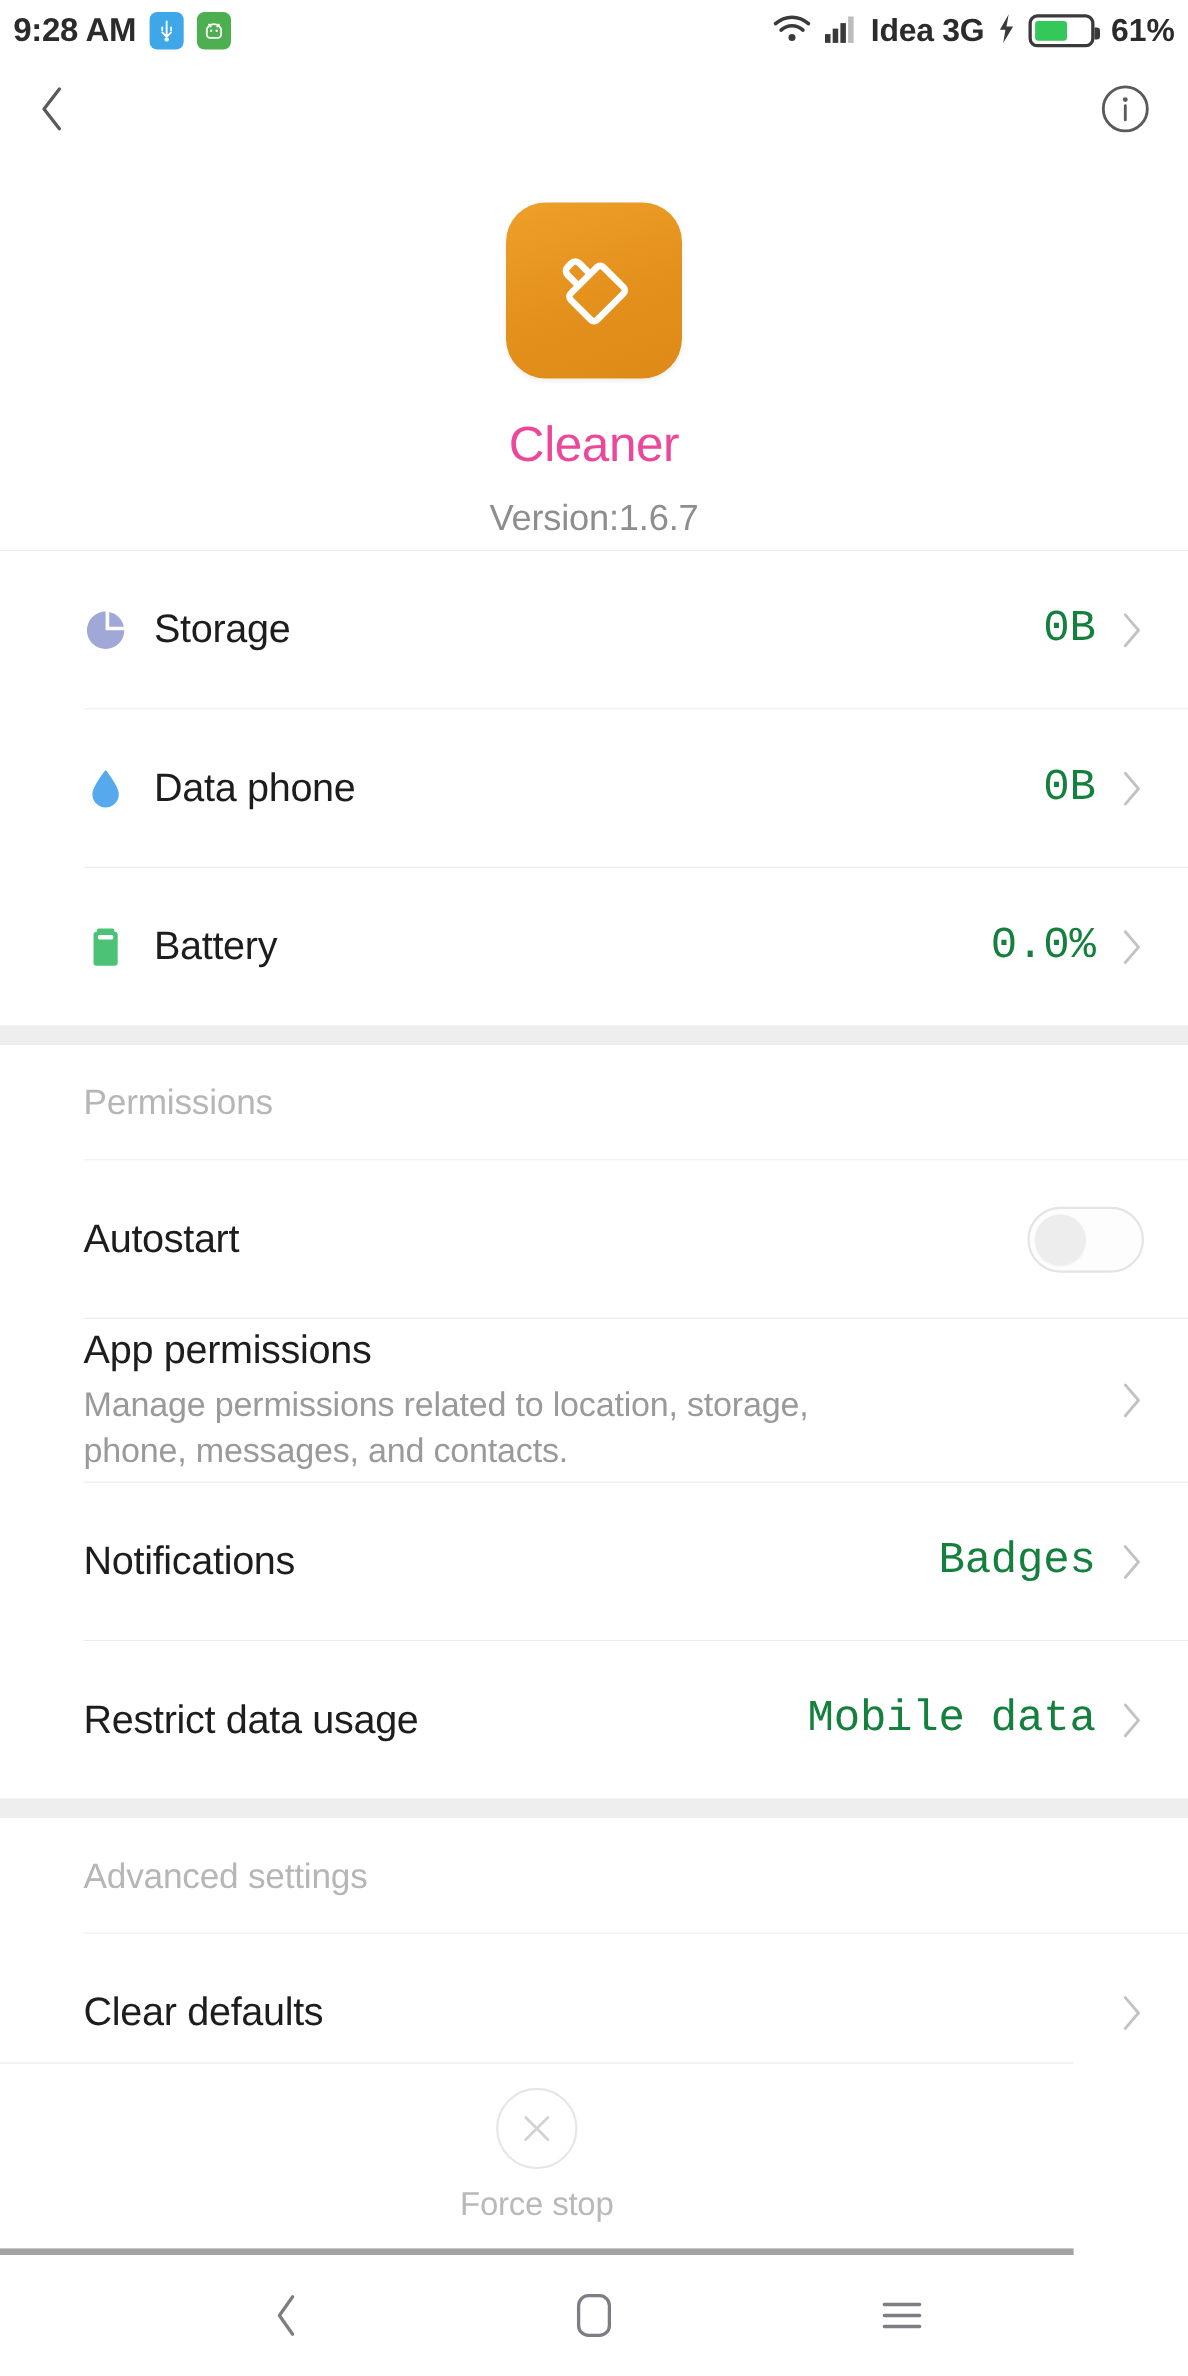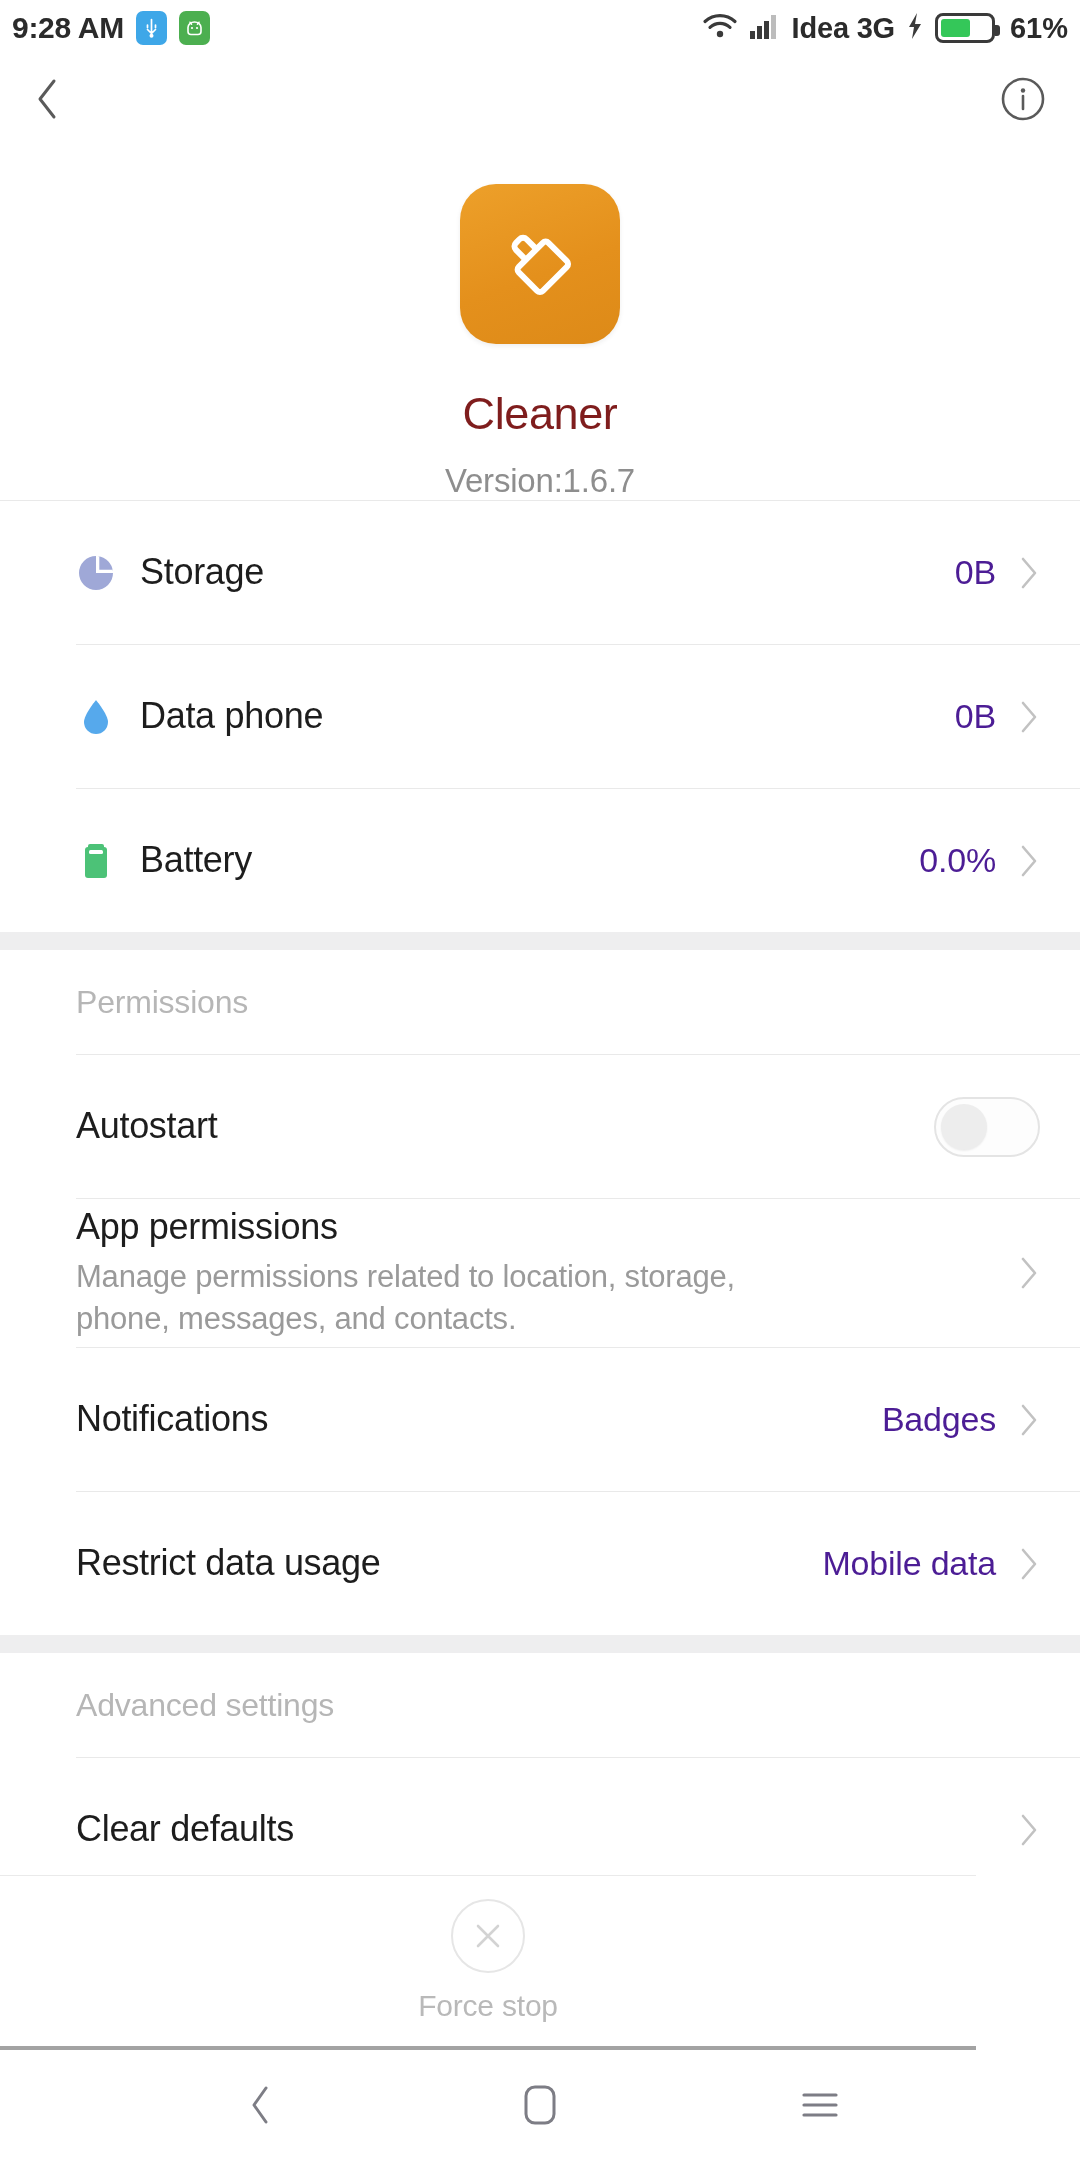--- a/index.html
+++ b/index.html
@@ -54,21 +54,21 @@
     display:flex; flex-direction:column; align-items:center;
     padding-top:42px;
   }
   .app-icon {
     width:160px; height:160px; border-radius:36px;
     background:linear-gradient(160deg,#eda02a 0%,#e4901c 55%,#dd8a18 100%);
     display:flex; align-items:center; justify-content:center;
     box-shadow:0 2px 5px rgba(0,0,0,.07);
   }
   .app-name {
-    margin-top:44px; font-size:45px; color:#7f1d1d; letter-spacing:-0.4px;
+    margin-top:34px; font-size:45px; color:#ec4899; letter-spacing:-0.4px;
   }
   .app-version {
     margin-top:22px; font-size:33px; color:#8e8e8e; letter-spacing:-0.2px;
   }
 
   
   .section { background:#fff; }
   .gap { height:18px; background:#eeeeef; }
   .rule { height:1px; background:#e9e9e9; margin-left:76px; }
   .rule.full { margin-left:0; }
@@ -78,21 +78,21 @@
     padding:0 40px 0 76px; background:#fff;
   }
   .row.tall { min-height:148px; align-items:center; }
   .row-ico { width:44px; display:flex; align-items:center; justify-content:flex-start; margin-right:20px; }
   .row-main { flex:1; display:flex; flex-direction:column; justify-content:center; padding-right:20px; }
   .row-title { font-size:36px; color:#1d1d1d; letter-spacing:-0.3px; line-height:1.12; }
   .row-sub {
     font-size:31px; color:#9a9a9a; line-height:1.34; margin-top:9px;
     letter-spacing:-0.2px; max-width:740px;
   }
-  .row-val { font-size:34px; color:#4c1d95; letter-spacing:-0.2px; margin-right:22px; white-space:nowrap; }
+  .row-val { font-size:40px; color:#15803d; letter-spacing:-0.2px; margin-right:22px; white-space:nowrap;font-family:Liberation Mono, monospace; }
   .chev { width:22px; display:flex; align-items:center; justify-content:center; }
 
   .sec-head {
     display:flex; align-items:center; height:104px;
     padding-left:76px; font-size:32px; color:#b6b6b6;
     letter-spacing:-0.2px; background:#fff;
   }
 
   
   .toggle {
@@ -102,21 +102,21 @@
   }
   .toggle .knob {
     position:absolute; top:5px; left:5px;
     width:46px; height:46px; border-radius:50%;
     background:#ededed; box-shadow:0 1px 2px rgba(0,0,0,.07);
   }
 
   
   .actionbar {
     position:absolute; bottom:110px; left:0; width:976px; height:175px;
-    background:#fff; border-top:1px solid #eaeaea; border-bottom:4px solid #a3a3a3;
+    background:#fff; border-top:1px solid #eaeaea; border-bottom:6px solid #a3a3a3;
     display:flex; align-items:center; justify-content:center; 
   }
   .action { display:flex; flex-direction:column; align-items:center; gap:16px; }
   .action-circle {
     width:74px; height:74px; border-radius:50%;
     border:2px solid #e6e6e6; display:flex; align-items:center; justify-content:center;
   }
   .action-label { font-size:30px; color:#b9b9b9; letter-spacing:-0.2px; }
 
   

